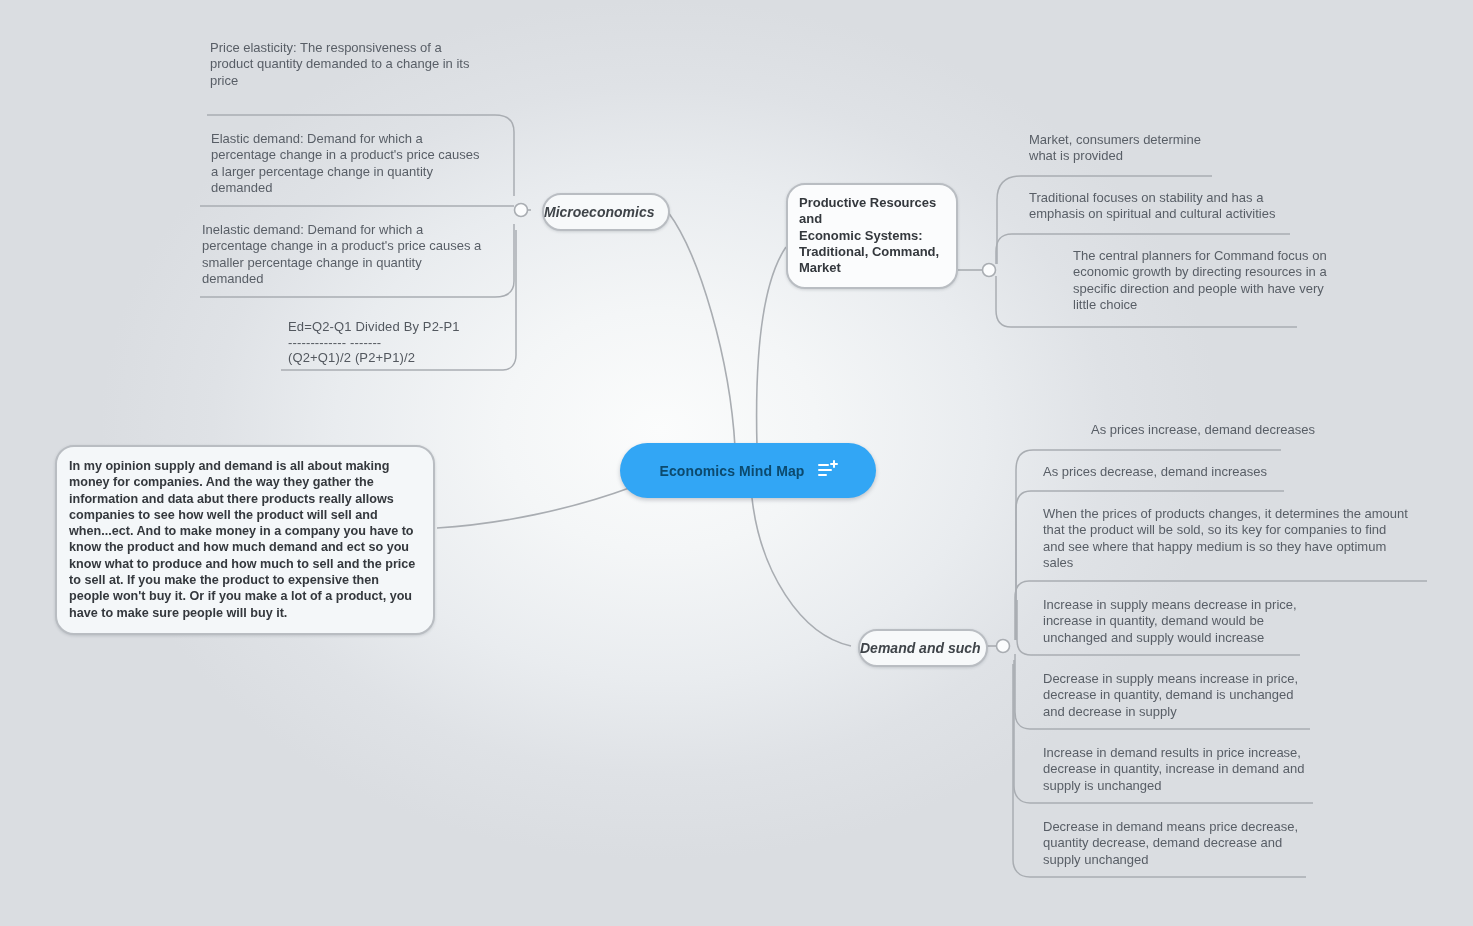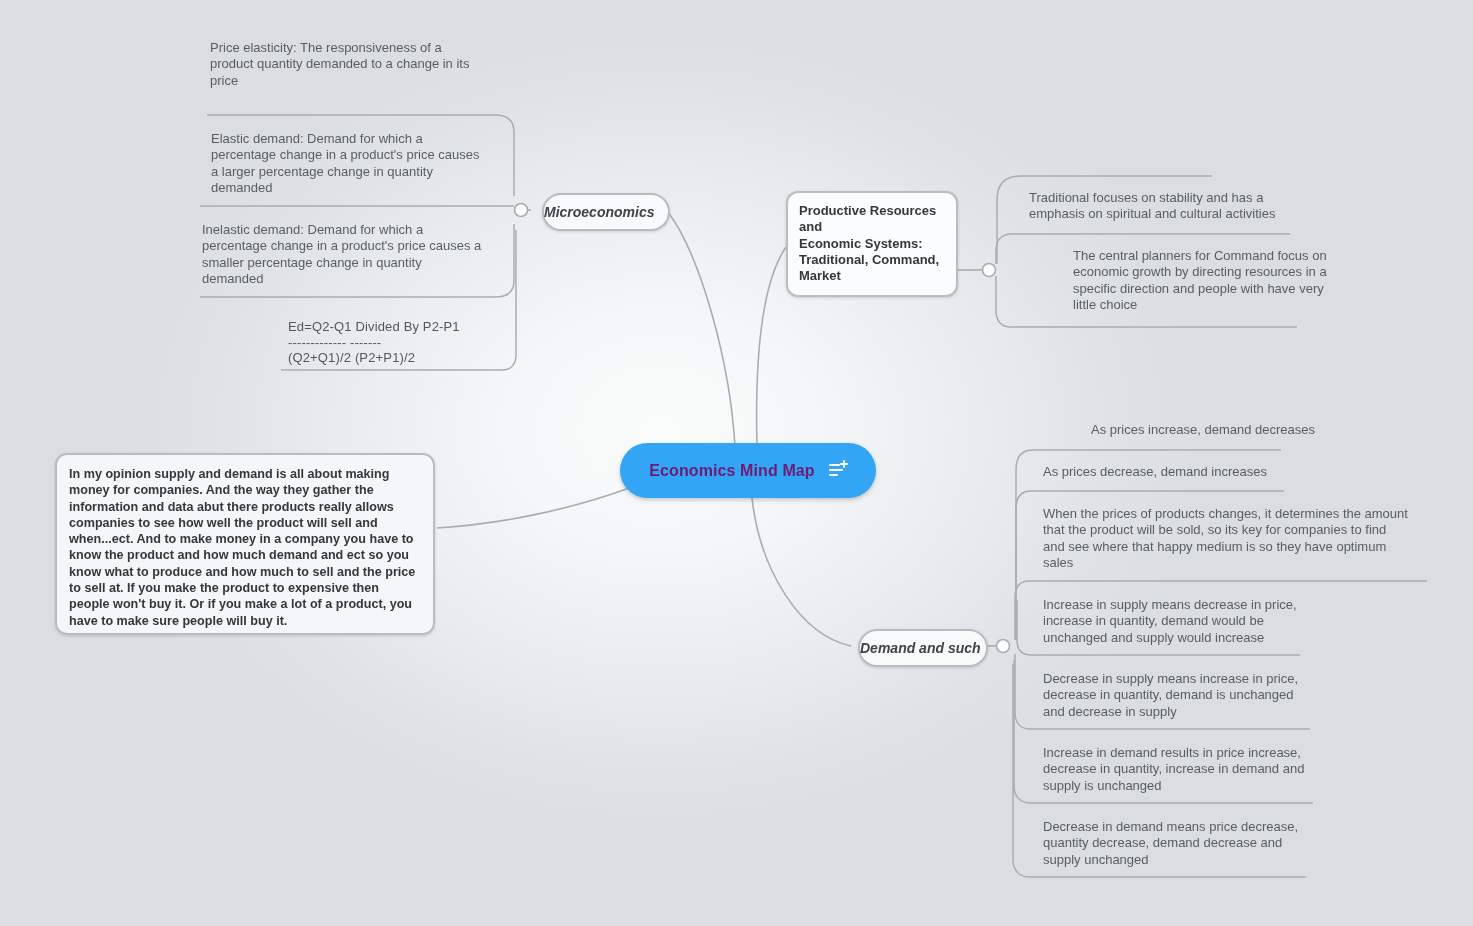--- a/index.html
+++ b/index.html
@@ -40,22 +40,22 @@
     border-radius: 28px;
     background: #32a6f5;
     box-shadow: 0 2px 4px rgba(60,70,85,0.28);
     display: flex;
     align-items: center;
     justify-content: center;
     gap: 14px;
     z-index: 6;
   }
   .center-node .title {
-    color: #701a75;
-    font-size: 16px;
+    color: #0c4a6e;
+    font-size: 14px;
     font-weight: bold;
     letter-spacing: 0.1px;
     white-space: nowrap;
   }
   .center-icon {
     width: 18px;
     height: 16px;
     position: relative;
     flex: none;
   }
@@ -98,41 +98,40 @@
     white-space: nowrap;
   }
   #node-microeconomics { left: 542px; top: 193px; width: 124px; height: 34px; }
   #node-demand        { left: 851px; top: 629px; width: 126px; height: 34px; margin-left: 7px; }
 
   
   .boxed {
     position: absolute;
     background: #fbfcfd;
     border: 2.5px solid #b9bdc2;
-    border-radius: 12px;
+    border-radius: 19px;
     box-shadow: 0 1px 3px rgba(70,80,92,0.20);
     z-index: 5;
     box-sizing: border-box;
-    margin-top: 8px;
   }
   .boxed .txt {
     font-size: 13px;
     font-weight: bold;
     color: #34383d;
     line-height: 16.3px;
     display: block;
     white-space: pre-line;
   }
   #node-productive {
     left: 786px; top: 183px;
     width: 172px; padding: 10px 12px 11px 11px;
   }
   #node-opinion {
     left: 55px; top: 445px;
-    width: 380px; padding: 11px 13px 4px 12px;
+    width: 380px; padding: 11px 13px 12px 12px;
     background: #f4f7f9;
   }
   #node-opinion .txt {
     font-size: 12.6px;
     line-height: 16.3px;
     color: #34383d;
     white-space: normal;
   }
 
   
@@ -252,20 +251,24 @@
 (Q2+Q1)/2                 (P2+P1)/2</span>
   </div>
 
   <div class="boxed" id="node-productive">
     <span class="txt">Productive Resources and
 Economic Systems:
 Traditional, Command,
 Market</span>
   </div>
 
+  <div class="leaf" style="left:1029px; top:132px; width:270px;">
+    <span class="txt">Market, consumers determine
+what is provided</span>
+  </div>
 
   <div class="leaf" style="left:1029px; top:190px; width:300px;">
     <span class="txt">Traditional focuses on stability and has a
 emphasis on spiritual and cultural activities</span>
   </div>
 
   <div class="leaf" style="left:1029px; top:248px; width:300px;margin-left:44px;">
     <span class="txt">The central planners for Command focus on
 economic growth by directing resources in a
 specific direction and people with have very

